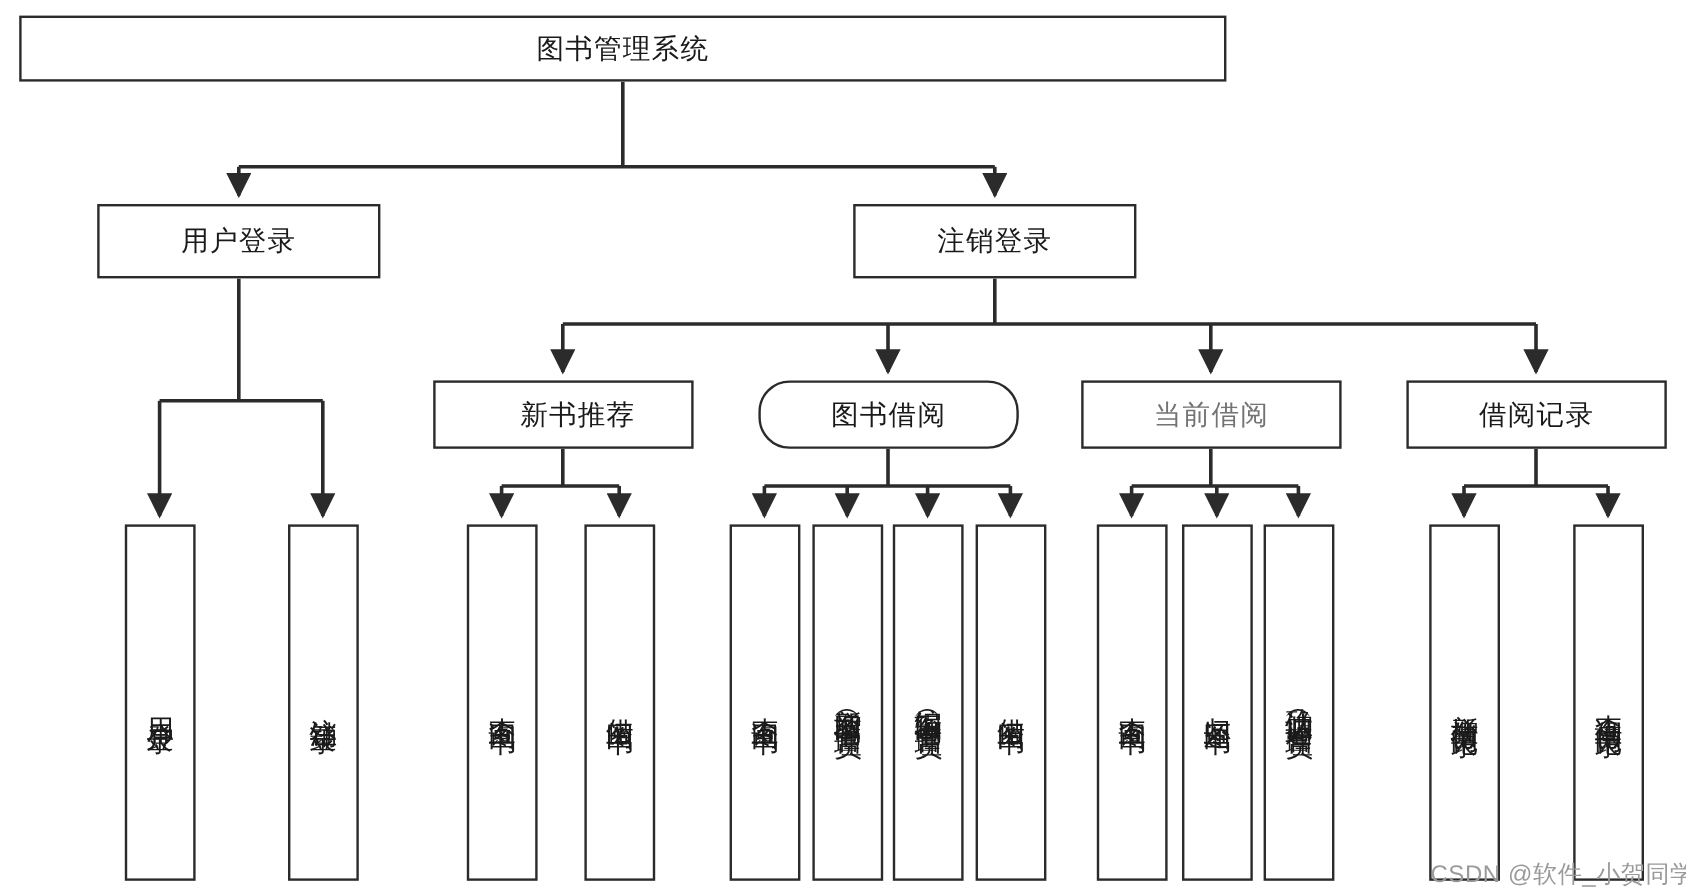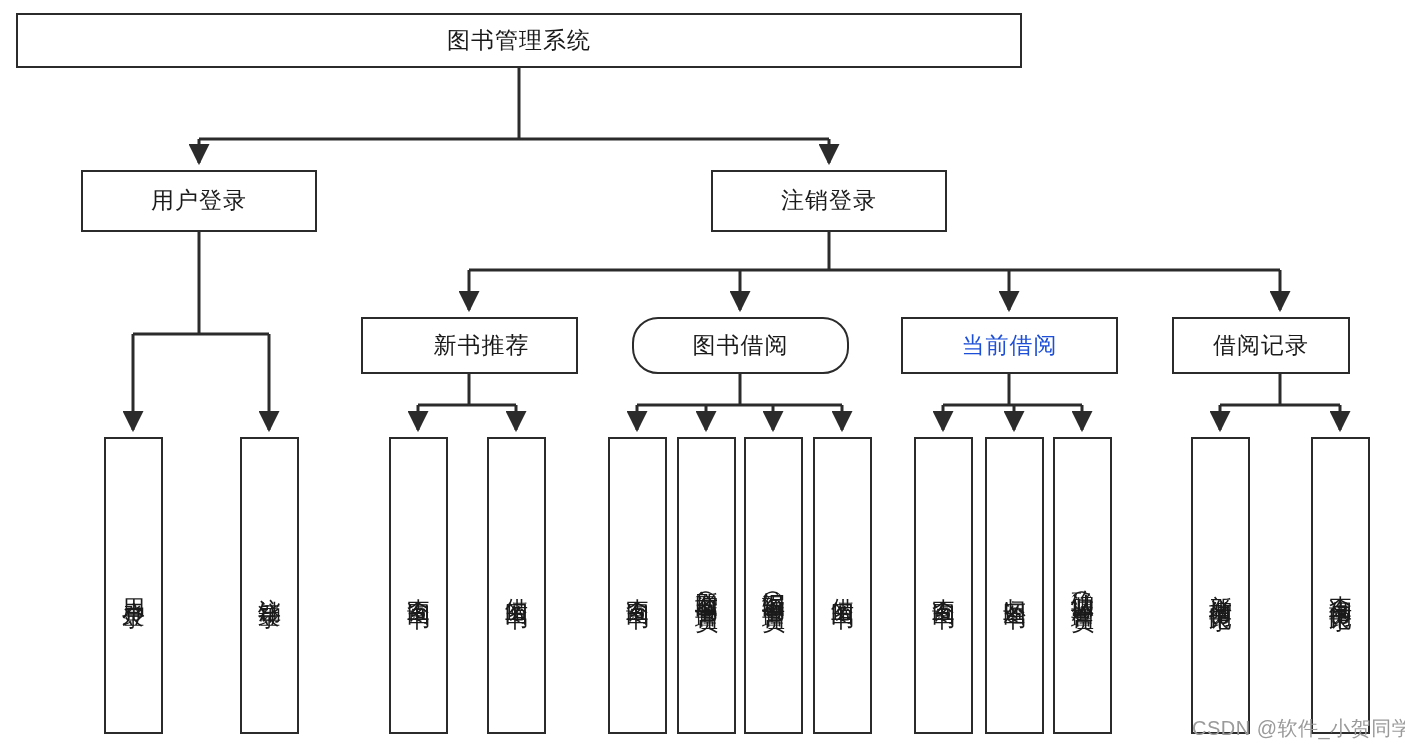--- a/index.html
+++ b/index.html
@@ -128,24 +128,24 @@
   <div class="node horiz" style="left: 711px; top: 170px; width: 236px; height: 62px; border-color: rgb(43, 43, 43); background: rgb(255, 255, 255); color: rgb(26, 26, 26);">
     <span class="node-label">注销登录</span>
   </div>
 
   <div class="node horiz" style="left: 361px; top: 317px; width: 217px; height: 57px; border-color: rgb(43, 43, 43); background: rgb(255, 255, 255); color: rgb(26, 26, 26); padding-left: 24px;">
     <span class="node-label">新书推荐</span>
   </div>
   <div class="node horiz" style="left: 632px; top: 317px; width: 217px; height: 57px; border-color: rgb(43, 43, 43); background: rgb(255, 255, 255); color: rgb(26, 26, 26); border-radius: 26px;">
     <span class="node-label">图书借阅</span>
   </div>
-  <div class="node horiz" style="left: 901px; top: 317px; width: 217px; height: 57px; border-color: rgb(43, 43, 43); background: rgb(255, 255, 255); color: #1d4ed8;">
+  <div class="node horiz" style="left: 901px; top: 317px; width: 217px; height: 57px; border-color: rgb(43, 43, 43); background: rgb(255, 255, 255); color: #737373;">
     <span class="node-label">当前借阅</span>
   </div>
-  <div class="node horiz" style="left: 1172px; top: 317px; width: 178px; height: 57px; border-color: rgb(43, 43, 43); background: rgb(255, 255, 255); color: rgb(26, 26, 26);">
+  <div class="node horiz" style="left: 1172px; top: 317px; width: 217px; height: 57px; border-color: rgb(43, 43, 43); background: rgb(255, 255, 255); color: rgb(26, 26, 26);">
     <span class="node-label">借阅记录</span>
   </div>
 
   <div class="node vert" style="left: 104px; top: 437px; width: 59px; height: 297px; border-color: rgb(43, 43, 43); background: rgb(255, 255, 255); color: rgb(26, 26, 26);">
     <span class="node-label">用户登录</span>
   </div>
   <div class="node vert" style="left: 240px; top: 437px; width: 59px; height: 297px; border-color: rgb(43, 43, 43); background: rgb(255, 255, 255); color: rgb(26, 26, 26);">
     <span class="node-label">注销登录</span>
   </div>
   <div class="node vert" style="left: 389px; top: 437px; width: 59px; height: 297px; border-color: rgb(43, 43, 43); background: rgb(255, 255, 255); color: rgb(26, 26, 26);">

